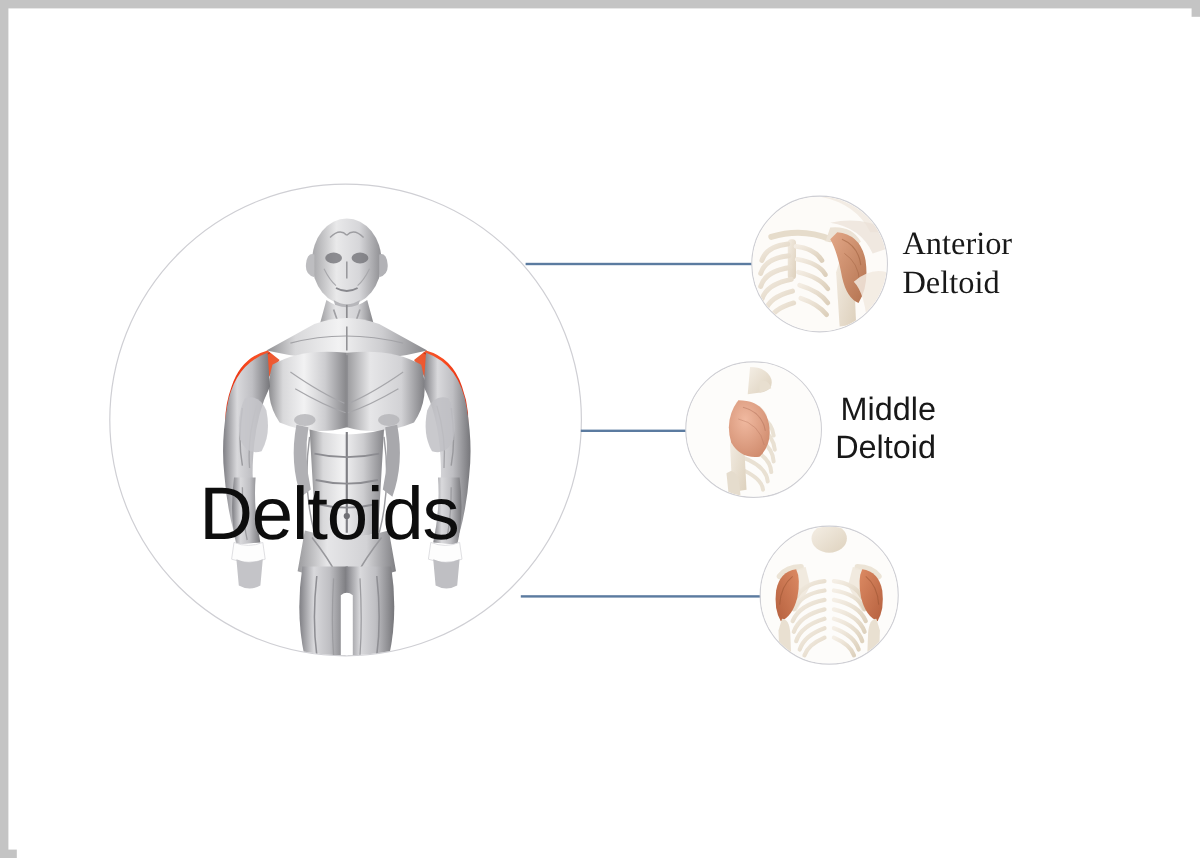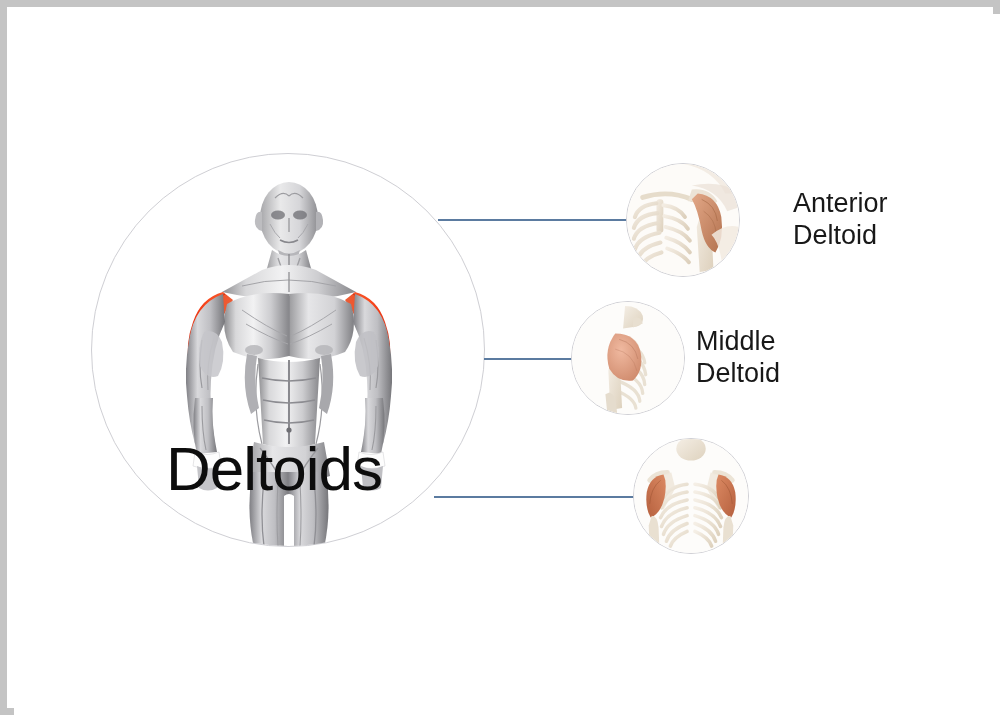--- a/index.html
+++ b/index.html
@@ -10,41 +10,41 @@
 
   .canvas{position:absolute;left:7px;top:7px;width:986px;height:701px;background:#fff;overflow:hidden;}
 
   
   .main-circle{position:absolute;left:77px;top:139px;width:394px;height:394px;
                border-radius:50%;border:1px solid #cfcfd4;box-sizing:border-box;
                overflow:hidden;background:#ffffff;}
   .main-figure{position:absolute;left:0;top:0;width:394px;height:394px;}
 
   
-  .title{position:absolute;left:152px;top:424px;font-size:62px;line-height:1;
+  .title{position:absolute;left:152px;top:384px;font-size:62px;line-height:1;
          color:#0d0d0d;font-weight:400;letter-spacing:-1px;white-space:nowrap;}
 
   
   .connector{position:absolute;height:2px;background:#5b7ba0;}
   .c-top{left:424px;top:205px;width:196px;}
   .c-mid{left:470px;top:344px;width:93px;}
   .c-bot{left:420px;top:482px;width:202px;}
 
   
   .callout{position:absolute;border-radius:50%;border:1px solid #cfcfd4;
            box-sizing:border-box;overflow:hidden;background:#fff;}
   .cal-ant{left:612px;top:149px;width:114px;height:114px;}
   .cal-mid{left:557px;top:287px;width:114px;height:114px;}
   .cal-pos{left:619px;top:424px;width:116px;height:116px;}
   .callout svg{display:block;width:100%;height:100%;}
 
   
   .label{position:absolute;font-size:27px;line-height:1.18;color:#181818;white-space:pre;}
-  .lab-ant{left:779px;top:174px;}
-  .lab-mid{left:682px;top:312px;}
+  .lab-ant{left:738px;top:174px;font-family:Liberation Serif, serif;}
+  .lab-mid{left:682px;top:312px;text-align:right;}
   .lab-pos{left:738px;top:449px;}
 </style>
 </head>
 <body>
 
 <div class="frame">
   <div class="canvas">
 
     <div class="main-circle">
       <svg class="main-figure" viewBox="0 0 394 394">

